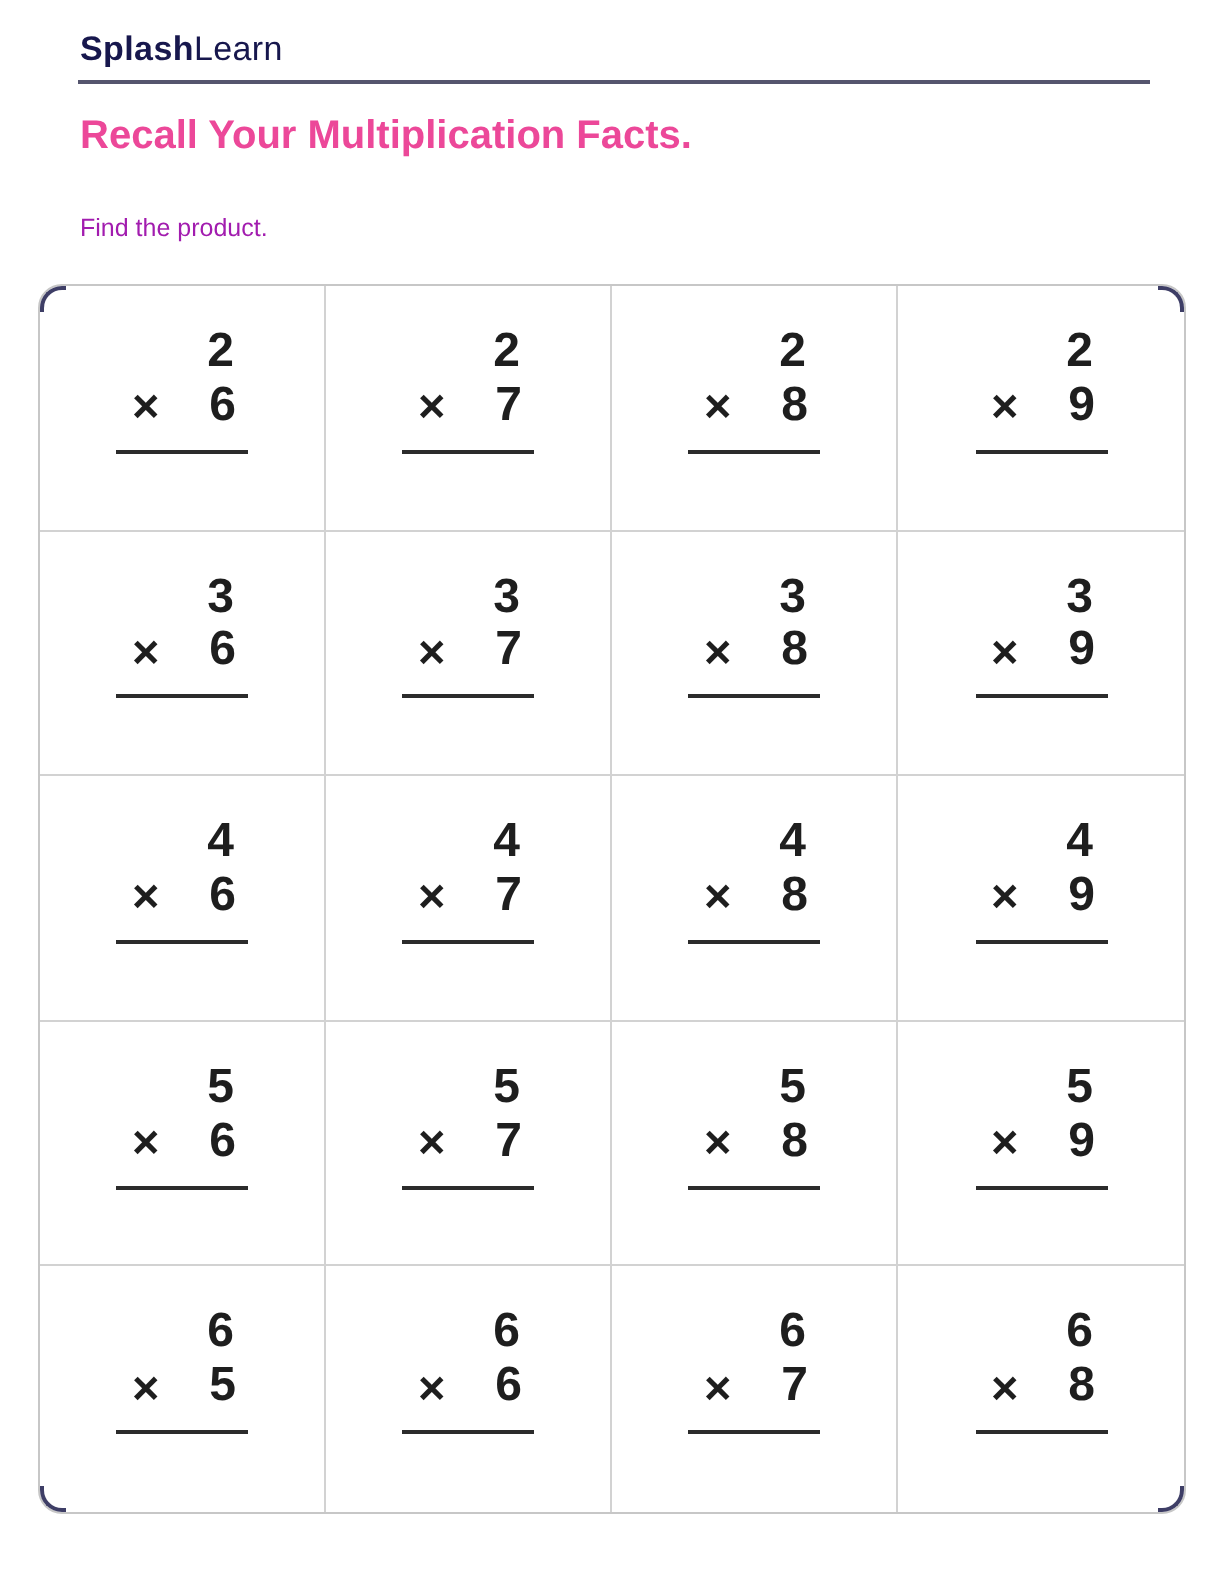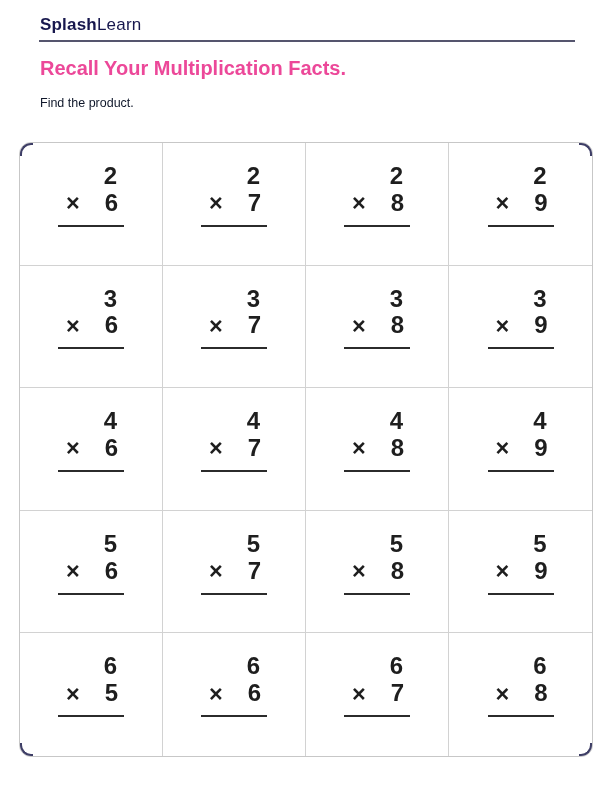--- a/index.html
+++ b/index.html
@@ -38,24 +38,24 @@
     left: 40px;
     top: 57px;
     font-size: 20px;
     font-weight: 700;
     color: #ec4899;
   }
 
   .instruction {
     position: absolute;
     left: 40px;
-    top: 96px;
+    top: 107px;
     font-size: 12.5px;
     font-weight: 400;
-    color: #0f172a;
+    color: #a21caf;
   }
 
   
   .sheet {
     position: absolute;
     left: 19px;
     top: 142px;
     width: 574px;
     height: 615px;
   }

